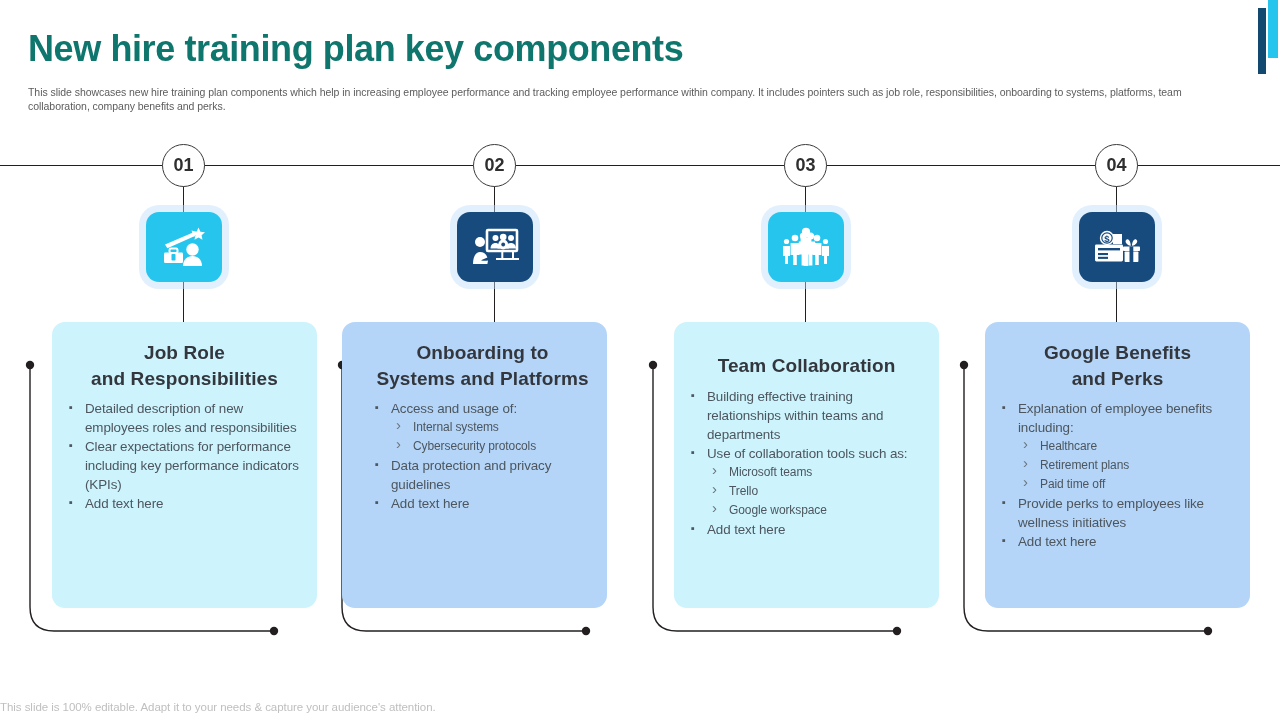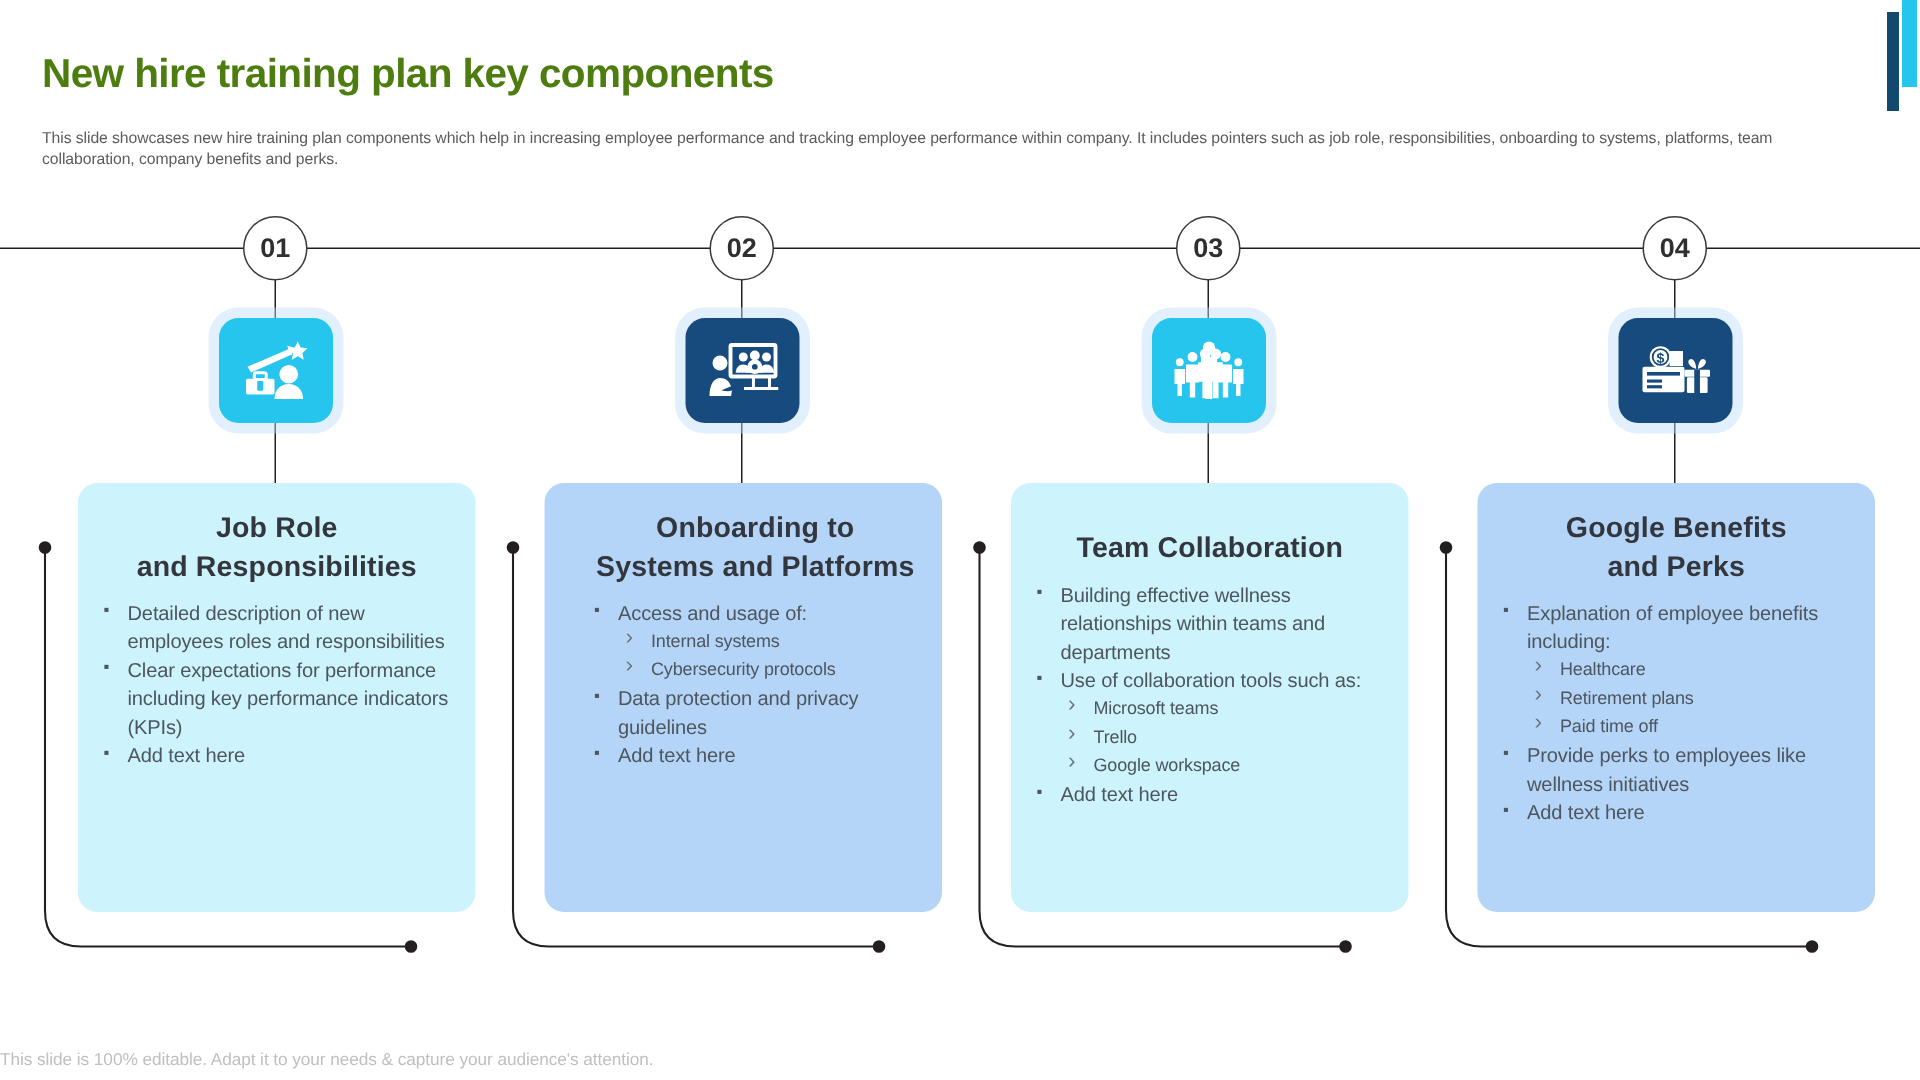--- a/index.html
+++ b/index.html
@@ -18,21 +18,21 @@
     background: #13496f;
   }
   .deco-cyan {
     position: absolute; left: 1268px; top: 0px; width: 10px; height: 58px;
     background: #25c5ee;
   }
 
   
   .title {
     position: absolute; left: 28px; top: 26px;
-    font-size: 27px; font-weight: bold; color: #4d7c0f;
+    font-size: 36px; font-weight: bold; color: #0f766e;
     letter-spacing: -0.4px; line-height: 46px;
     white-space: nowrap;
   }
   .subtitle {
     position: absolute; left: 28px; top: 85px; width: 1205px;
     font-size: 10.5px; line-height: 14px; color: #5c5c5c;
     letter-spacing: -0.05px;
   }
 
   
@@ -191,21 +191,21 @@
         <circle cx="32.2" cy="19.5" r="1.9" fill="#174b7d"></circle>
         <rect x="30.3" y="26" width="2" height="8"></rect>
         <rect x="25" y="33" width="12" height="2"></rect>
         <rect x="41" y="26" width="2" height="8"></rect>
         <rect x="36" y="33" width="12" height="2"></rect>
         <circle cx="9" cy="17" r="5"></circle>
         <path d="M2 39 c0 -8 3.2 -12 7 -12 4 0 6 2 7.4 5.5 l-6.4 2.7 c1.6 .6 4.5 .9 7 .2 l-.6 3.6z"></path>
       </g>
     </svg>
   </div>
-  <div class="card" style="left:363px; background:#b4d5f8;padding-left:32px;">
+  <div class="card" style="left:342px; background:#b4d5f8;padding-left:32px;">
     <h3><span>Onboarding to</span><br><span>Systems and Platforms</span></h3>
     <ul>
       <li class="l1">Access and usage of:</li>
       <li class="l2">Internal  systems</li>
       <li class="l2">Cybersecurity  protocols</li>
       <li class="l1">Data protection and privacy guidelines</li>
       <li class="l1">Add text here</li>
     </ul>
   </div>
 
@@ -228,21 +228,21 @@
         <circle cx="28.5" cy="9" r="3.6"></circle>
         <path d="M23.8 14.5 h9.4 v13 h-2.8 v11 h-3.8 v-11 h-2.8z"></path>
         <circle cx="24" cy="4.8" r="4.1"></circle>
         <path d="M18.6 11 h10.8 v15 h-3.1 v13 h-4.6 v-13 h-3.1z"></path>
       </g>
     </svg>
   </div>
   <div class="card" style="left:674px; background:#cdf3fc;">
     <h3 style="margin-top:13px; ">Team Collaboration</h3>
     <ul>
-      <li class="l1">Building effective wellness relationships within teams and departments</li>
+      <li class="l1">Building effective training relationships within teams and departments</li>
       <li class="l1">Use of collaboration tools such as:</li>
       <li class="l2">Microsoft teams</li>
       <li class="l2">Trello</li>
       <li class="l2">Google workspace</li>
       <li class="l1">Add text here</li>
     </ul>
   </div>
 
   <div class="stem" style="left:1116px; top:186px; height:28px;"></div>
   <div class="stem" style="left:1116px; top:280px; height:44px;"></div>

